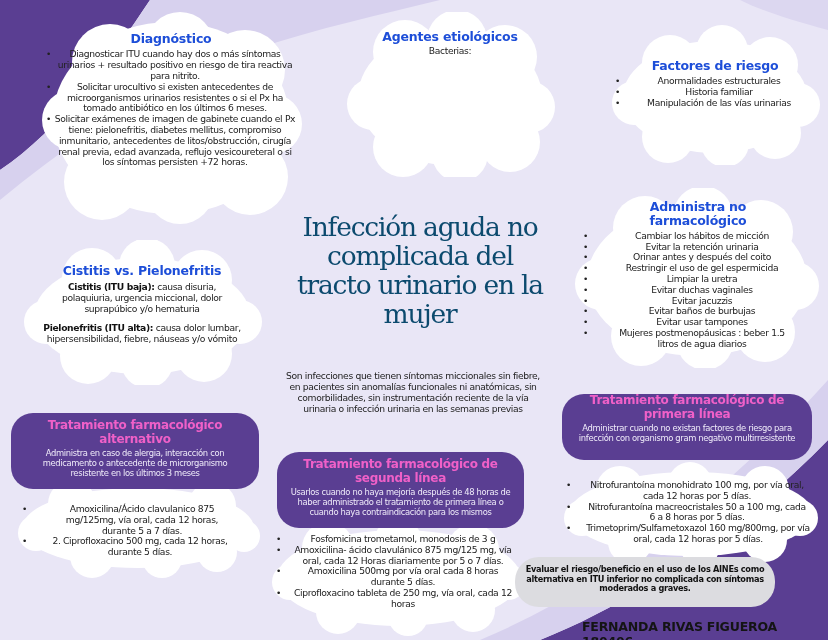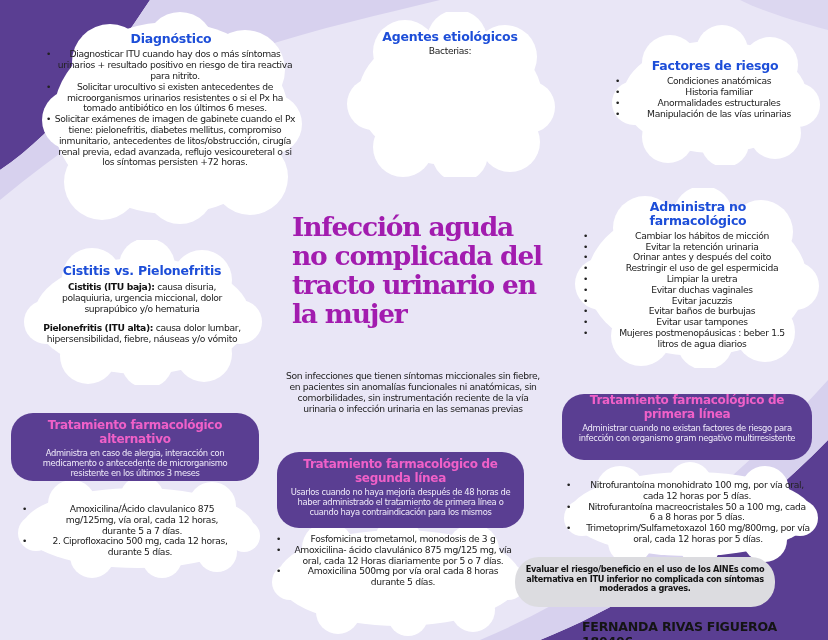--- a/index.html
+++ b/index.html
@@ -62,26 +62,27 @@
     font-size: 8.4px;
     line-height: 9.8px;
     letter-spacing: -0.35px;
     color: #f0ecfa;
     margin-top: 3px;
   }
 
   .main-title {
     position: absolute;
     left: 292px; top: 212px; width: 256px;
+    text-align: center;
     font-family: "DejaVu Serif", serif;
-    font-weight: bold;
+    font-weight: normal;
     font-size: 26.5px;
     line-height: 29px;
     letter-spacing: -1.2px;
-    color: #a21caf;
+    color: #0c4a6e;
   }
   .intro {
     position: absolute;
     left: 282px; top: 371px; width: 262px;
     text-align: center;
     font-size: 9.2px;
     line-height: 10.9px;
     letter-spacing: -0.35px;
     color: #222;
   }
@@ -176,23 +177,22 @@
       <circle cx="24" cy="78" r="22"></circle>
         <circle cx="188" cy="80" r="22"></circle>
       <circle cx="58" cy="112" r="26"></circle>
         <circle cx="115" cy="118" r="24"></circle>
         <circle cx="165" cy="108" r="26"></circle>
     </g>
   </svg>
   <div class="content" style="left:5px;top:34px;width:200px;">
     <div class="c-title">Factores de riesgo</div>
     <ul class="bl" style="margin-top:3px;">
-      <li>Condiciones anatómicas</li>
+      <li>Anormalidades estructurales</li>
       <li>Historia familiar</li>
-      <li>Anormalidades estructurales</li>
       <li>Manipulación de las vías urinarias</li>
     </ul>
   </div>
 </div>
 
 <div class="cloud" style="left:575px;top:188px;width:245px;height:180px;">
   <svg class="shape" viewBox="0 0 245 180" preserveAspectRatio="none">
     <g fill="#ffffff">
       <ellipse cx="122" cy="92" rx="110" ry="76"></ellipse>
       <circle cx="70" cy="40" r="32"></circle>
@@ -264,21 +264,21 @@
         <circle cx="205" cy="74" r="20"></circle>
     </g>
   </svg>
   <div class="content" style="left:10px;top:26px;width:232px;">
     <ul class="bl">
       <li style="padding:0 20px 0 28px;">Amoxicilina/Ácido clavulanico 875 mg/125mg, vía oral, cada 12 horas, durante 5 a 7 días.</li>
       <li style="padding:0 14px 0 18px;">2. Ciprofloxacino 500 mg, cada 12 horas, durante 5 días.</li>
     </ul>
   </div>
 </div>
-<div class="pill" style="left:11px;top:413px;width:248px;height:68px;padding-top:6px;">
+<div class="pill" style="left:11px;top:413px;width:248px;height:76px;padding-top:6px;">
   <div class="p-title" style="padding:0 30px;">Tratamiento farmacológico alternativo</div>
   <div class="p-desc" style="padding:0 16px;">Administra en caso de alergia, interacción con medicamento o antecedente de microrganismo resistente en los últimos 3 meses</div>
 </div>
 
 <div class="cloud" style="left:268px;top:520px;width:262px;height:116px;">
   <svg class="shape" viewBox="0 0 262 116" preserveAspectRatio="none">
     <g fill="#ffffff">
       <ellipse cx="131" cy="58" rx="122" ry="48"></ellipse>
       <circle cx="60" cy="28" r="26"></circle>
         <circle cx="130" cy="22" r="24"></circle>
@@ -288,20 +288,21 @@
       <circle cx="70" cy="92" r="22"></circle>
         <circle cx="140" cy="96" r="20"></circle>
         <circle cx="205" cy="90" r="22"></circle>
     </g>
   </svg>
   <div class="content" style="left:8px;top:14px;width:246px;">
     <ul class="bl">
       <li>Fosfomicina trometamol, monodosis de 3 g</li>
       <li>Amoxicilina- ácido clavulánico 875 mg/125 mg, vía oral, cada 12 Horas diariamente por 5 o 7 días.</li>
       <li style="padding:0 10px 0 18px;">Amoxicilina 500mg por vía oral cada 8 horas durante 5 días.</li>
+      <li style="padding:0 10px 0 18px;">Ciprofloxacino tableta de 250 mg, vía oral, cada 12 horas</li>
     </ul>
   </div>
 </div>
 <div class="pill" style="left:277px;top:452px;width:247px;height:76px;padding-top:6px;">
   <div class="p-title" style="padding:0 14px;">Tratamiento farmacológico de segunda línea</div>
   <div class="p-desc" style="padding:0 8px;">Usarlos cuando no haya mejoría después de 48 horas de haber administrado el tratamiento de primera línea o cuando haya contraindicación para los mismos</div>
 </div>
 
 <div class="cloud" style="left:560px;top:462px;width:262px;height:100px;">
   <svg class="shape" viewBox="0 0 262 100" preserveAspectRatio="none">

